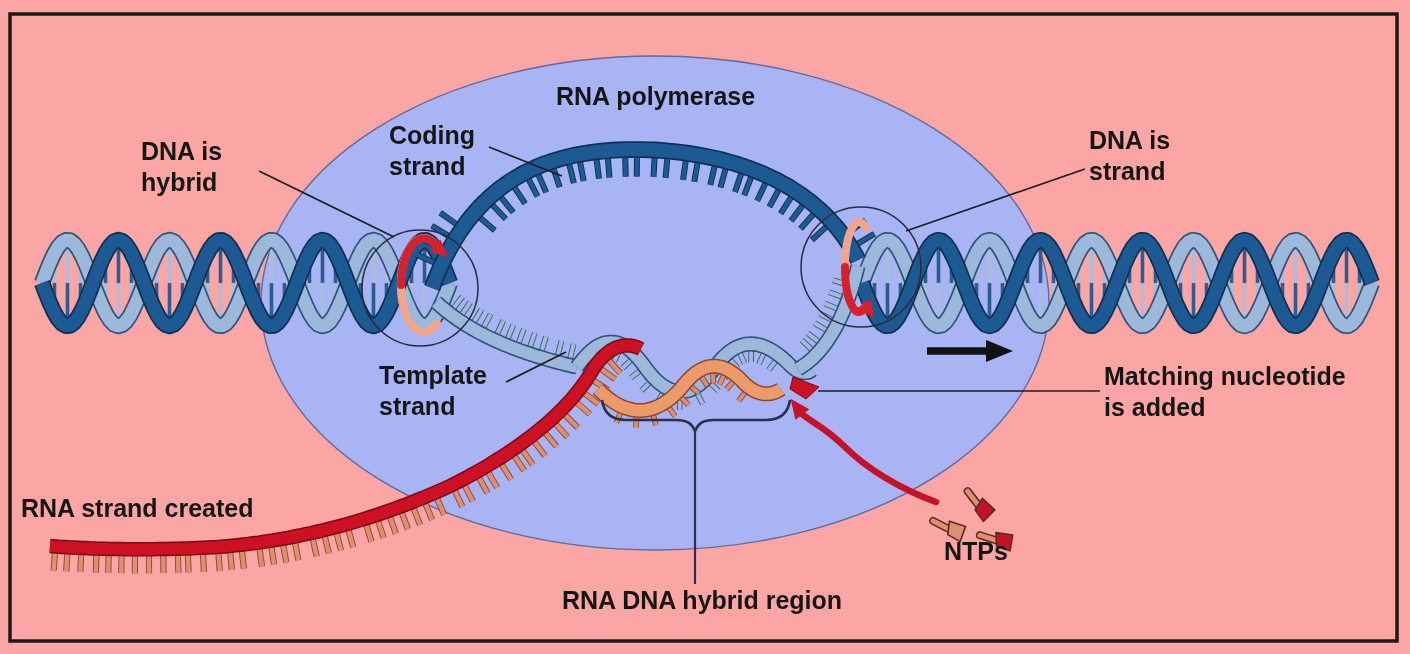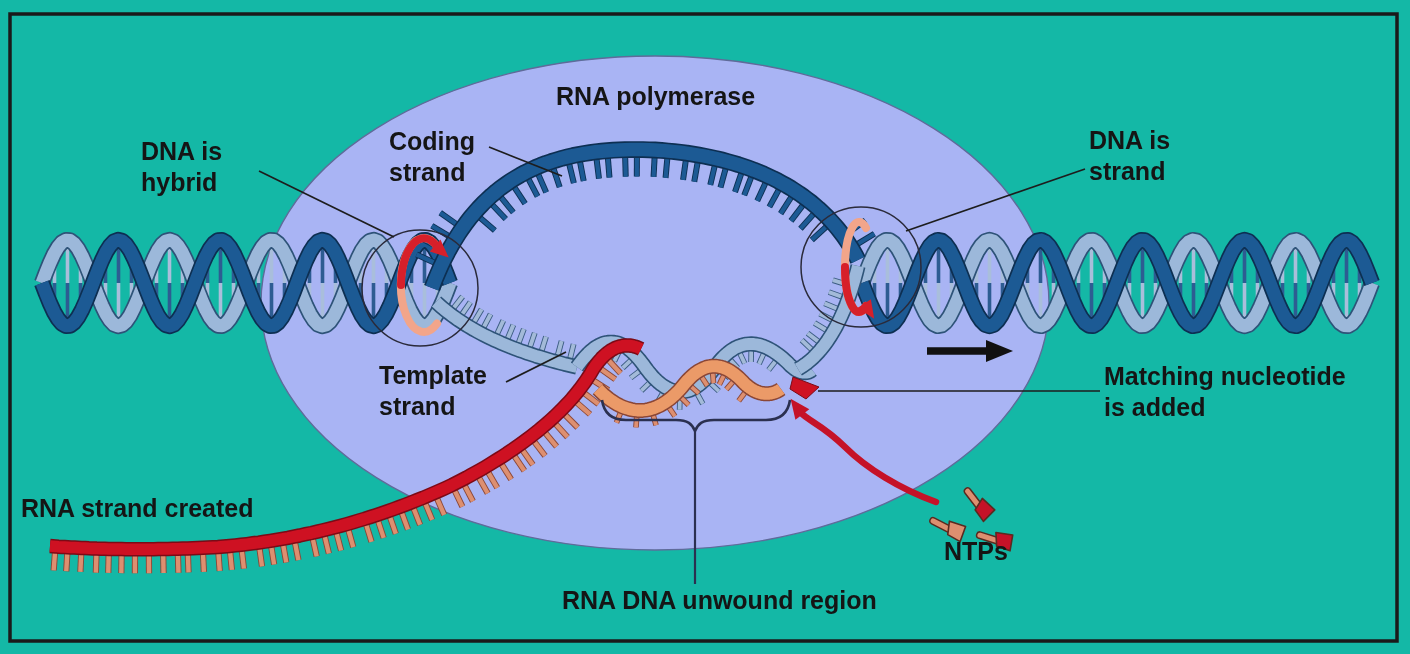--- a/index.html
+++ b/index.html
@@ -1,16 +1,16 @@
 <!DOCTYPE html>
 <html><head>
 <meta charset="utf-8">
 <style>
   html,body{margin:0;padding:0;background:#ffffff;}
-  .wrap{position:relative;width:1410px;height:654px;background:#14b8a6;overflow:hidden;
+  .wrap{position:relative;width:1410px;height:654px;background:#fca5a5;overflow:hidden;
         font-family:"Liberation Sans",sans-serif;}
   .wrap svg{position:absolute;left:0;top:0;}
   .lbl{position:absolute;font-weight:700;font-size:25px;line-height:31px;color:#151515;white-space:nowrap;}
 </style>
 </head>
 <body>
 
 <div class="wrap">
   <svg id="art" width="1410" height="654" viewBox="0 0 1410 654">
       <g>
@@ -456,36 +456,36 @@
       </g>
     </svg>
 
   <div class="lbl" style="left:556px;top:81px;">RNA polymerase</div>
 
   <div class="lbl" style="left:141px;top:136px;">
     <div>DNA is</div>
     <div>hybrid</div>
   </div>
 
-  <div class="lbl" style="left:389px;top:126px;">
+  <div class="lbl" style="left:389px;top:120px;">
     <div>Coding</div>
     <div>strand</div>
   </div>
 
   <div class="lbl" style="left:1089px;top:125px;">
     <div>DNA is</div>
     <div>strand</div>
   </div>
 
   <div class="lbl" style="left:379px;top:360px;">
     <div>Template</div>
     <div>strand</div>
   </div>
 
   <div class="lbl" style="left:1104px;top:361px;">
     <div>Matching nucleotide</div>
     <div>is added</div>
   </div>
 
   <div class="lbl" style="left:21px;top:493px;">RNA strand created</div>
-  <div class="lbl" style="left:562px;top:585px;">RNA DNA unwound region</div>
+  <div class="lbl" style="left:562px;top:585px;">RNA DNA hybrid region</div>
   <div class="lbl" style="left:944px;top:536px;">NTPs</div>
 </div>
 
 </body></html>

